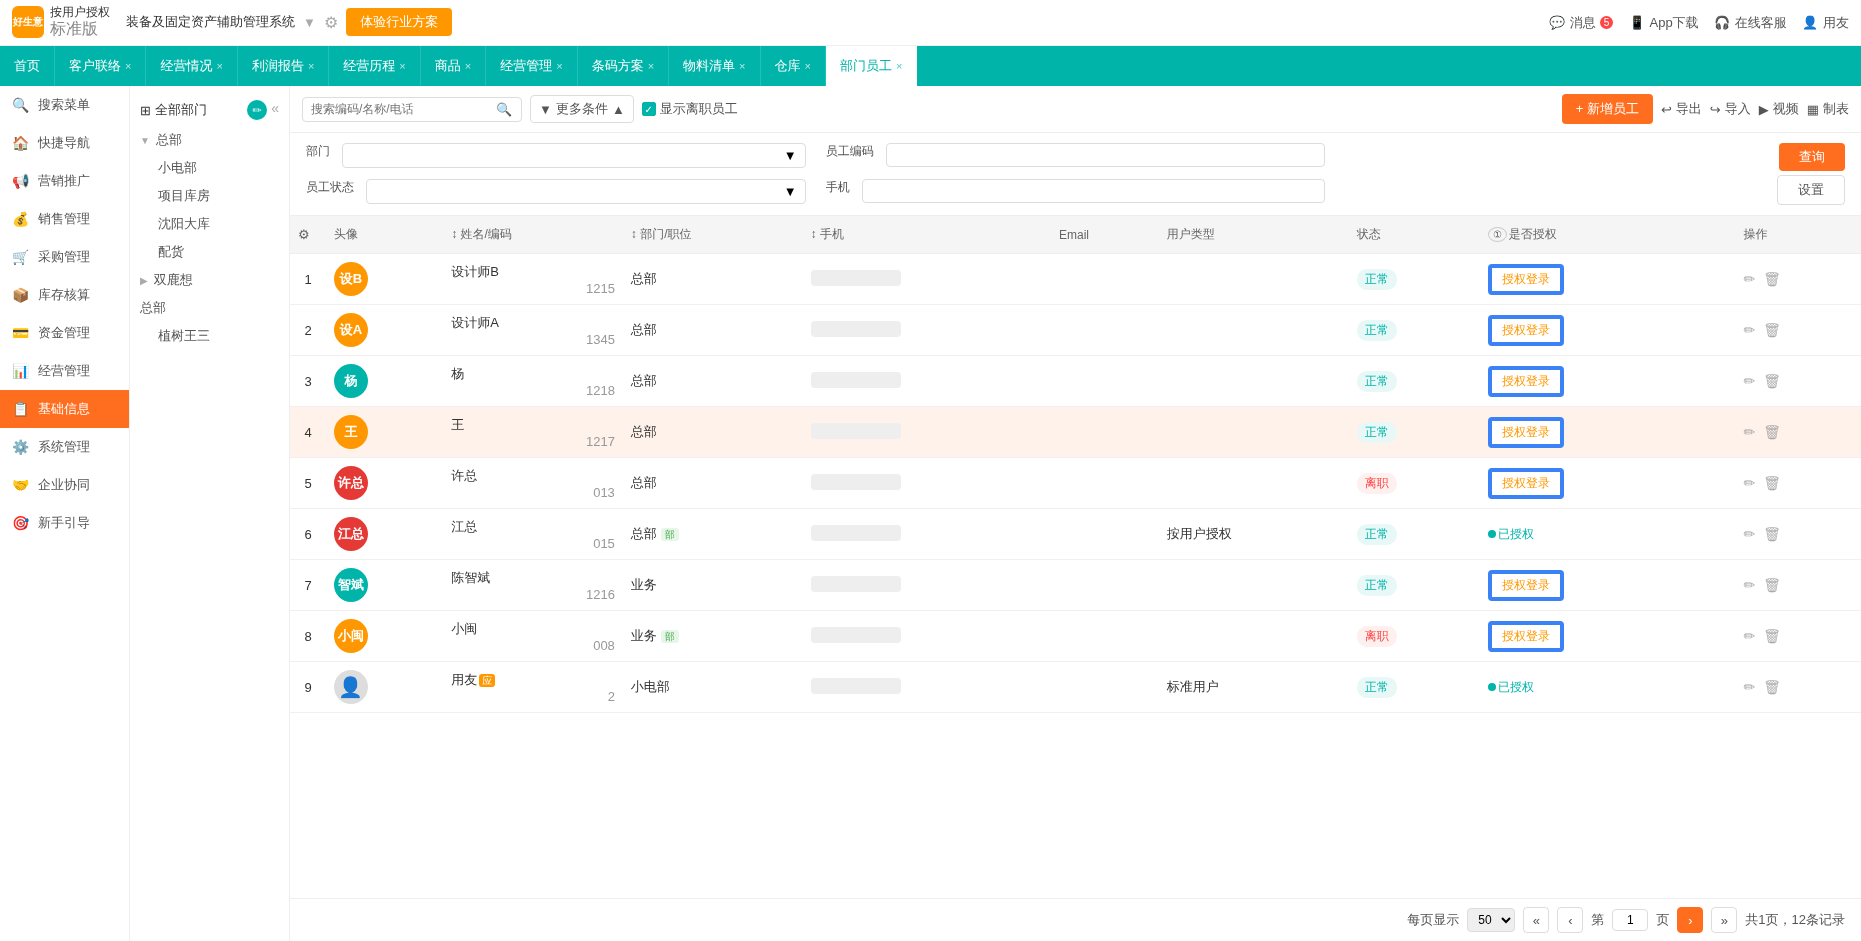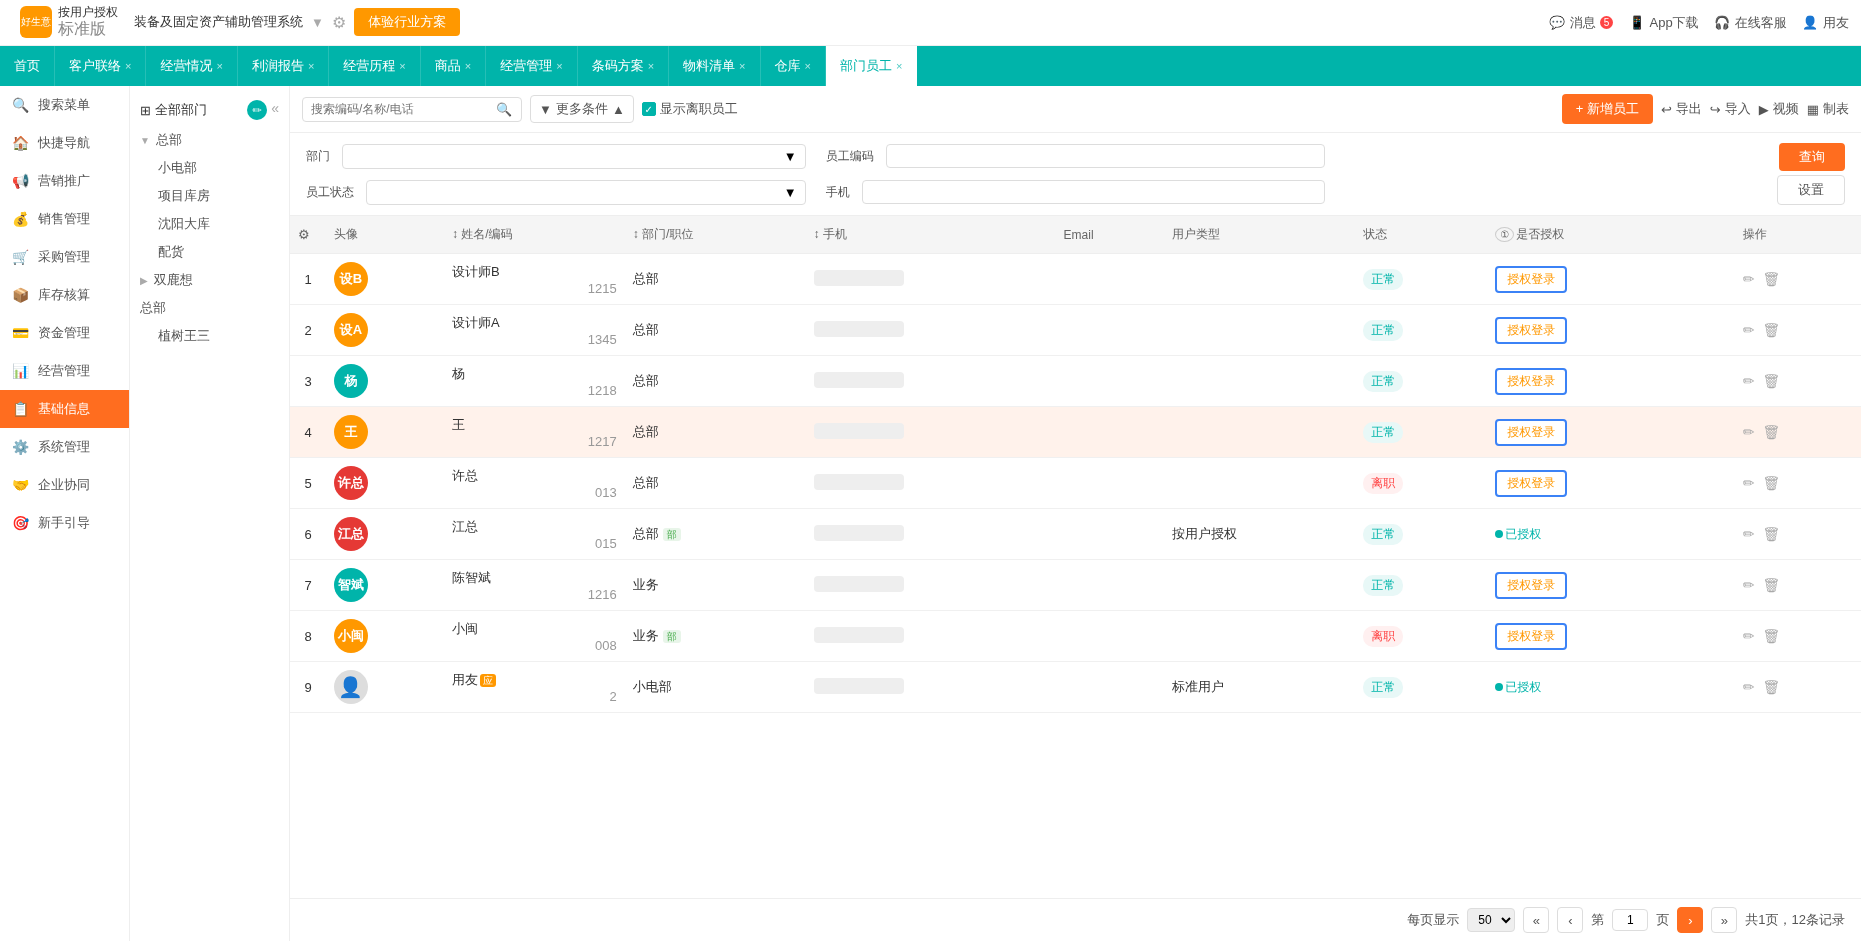--- a/index.html
+++ b/index.html
@@ -2,21 +2,21 @@
 <html><head>
   <meta charset="utf-8">
   <style>
     * { box-sizing: border-box; margin: 0; padding: 0; font-family: 'Microsoft YaHei', Arial, sans-serif; font-size: 13px; }
     body { background: #f5f5f5; display: flex; flex-direction: column; height: 100vh; overflow: hidden; }
 
     
     .top-bar { background: #fff; height: 46px; display: flex; align-items: center; padding: 0 12px; border-bottom: 1px solid #eee; justify-content: space-between; }
     .top-bar-left { display: flex; align-items: center; gap: 8px; }
     .logo-area { display: flex; align-items: center; gap: 6px; }
-    .logo-icon { width: 32px; height: 32px; background: #ff9800; border-radius: 6px; display: flex; align-items: center; justify-content: center; color: white; font-size: 10px; font-weight: normal; margin-left: 8px; }
+    .logo-icon { width: 32px; height: 32px; background: #ff9800; border-radius: 6px; display: flex; align-items: center; justify-content: center; color: white; font-size: 10px; font-weight: bold; }
     .logo-text { font-size: 12px; color: #333; line-height: 1.2; }
     .logo-badge { font-size: 16px; color: #888; }
     .sys-title { font-size: 13px; color: #333; margin-left: 8px; }
     .top-bar-actions { display: flex; align-items: center; gap: 16px; }
     .top-action { display: flex; align-items: center; gap: 4px; color: #555; font-size: 12px; cursor: pointer; }
     .top-action .badge { background: #f44; color: white; border-radius: 8px; padding: 1px 4px; font-size: 10px; }
     .try-btn { background: #ff9800; color: white; border: none; padding: 5px 14px; border-radius: 4px; cursor: pointer; font-size: 13px; }
     .nav-tab-bar { background: #00b4aa; display: flex; align-items: stretch; height: 40px; overflow: hidden; }
     .nav-tab { display: flex; align-items: center; padding: 0 14px; color: white; font-size: 13px; cursor: pointer; white-space: nowrap; border-right: 1px solid rgba(255,255,255,0.15); gap: 4px; }
     .nav-tab.active { background: #fff; color: #00b4aa; }
@@ -60,21 +60,21 @@
     .filter-btn { display: flex; align-items: center; gap: 4px; color: #555; font-size: 12px; cursor: pointer; padding: 4px 8px; border: 1px solid #ddd; border-radius: 4px; background: #fff; }
     .show-resigned { display: flex; align-items: center; gap: 4px; font-size: 12px; color: #555; cursor: pointer; }
     .checkbox-sq { width: 14px; height: 14px; border: 1px solid #00b4aa; border-radius: 2px; background: #00b4aa; display: flex; align-items: center; justify-content: center; color: white; font-size: 10px; }
     .toolbar-right { margin-left: auto; display: flex; align-items: center; gap: 8px; }
     .btn-add { background: #ff6d1f; color: white; border: none; padding: 6px 14px; border-radius: 4px; cursor: pointer; font-size: 13px; display: flex; align-items: center; gap: 4px; }
     .btn-export { display: flex; align-items: center; gap: 4px; color: #555; font-size: 12px; cursor: pointer; }
     .btn-view { display: flex; align-items: center; gap: 4px; color: #555; font-size: 12px; cursor: pointer; }
 
     
     .filter-area { background: #fff; padding: 10px 16px; border-bottom: 1px solid #eee; display: grid; grid-template-columns: 1fr 1fr 1fr; gap: 10px 20px; }
-    .filter-row { display: flex; align-items: center; gap: 12px; }
+    .filter-row { display: flex; align-items: flex-start; gap: 12px; }
     .filter-label { font-size: 12px; color: #555; white-space: nowrap; }
     .filter-select { flex: 1; border: 1px solid #ddd; border-radius: 4px; padding: 4px 8px; font-size: 12px; background: #fff; display: flex; align-items: center; justify-content: space-between; min-width: 140px; }
     .filter-input { flex: 1; border: 1px solid #ddd; border-radius: 4px; padding: 4px 8px; font-size: 12px; outline: none; min-width: 140px; }
     .filter-actions { display: flex; flex-direction: column; gap: 4px; align-items: flex-end; justify-content: center; grid-row: 1 / 3; grid-column: 3; }
     .btn-query { background: #ff6d1f; color: white; border: none; padding: 5px 20px; border-radius: 4px; cursor: pointer; font-size: 13px; }
     .btn-set { background: #fff; color: #555; border: 1px solid #ddd; padding: 5px 20px; border-radius: 4px; cursor: pointer; font-size: 13px; }
 
     
     .data-table { flex: 1; overflow-y: auto; background: #fff; }
     table { width: 100%; border-collapse: collapse; }
@@ -85,21 +85,21 @@
     tbody td { padding: 8px 8px; font-size: 13px; color: #333; vertical-align: middle; }
     tbody td.center { text-align: center; }
     .avatar { width: 34px; height: 34px; border-radius: 50%; display: flex; align-items: center; justify-content: center; color: white; font-size: 13px; font-weight: bold; }
     .avatar.gray { background: #bbb; }
     .name-code { display: flex; flex-direction: column; }
     .name-code .name { font-size: 13px; color: #333; }
     .name-code .code { font-size: 13px; color: #999; text-align: right; }
     .status-badge { display: inline-block; padding: 2px 8px; border-radius: 10px; font-size: 12px; }
     .status-normal { background: #e8f8f7; color: #00b4aa; }
     .status-resigned { background: #fff0f0; color: #f44; }
-    .auth-btn { border: 2px solid #3b82f6; color: #ff9800; background: #fff; padding: 3px 10px; border-radius: 4px; cursor: pointer; font-size: 12px; }
+    .auth-btn { border: 4px solid #3b82f6; color: #ff9800; background: #fff; padding: 3px 10px; border-radius: 4px; cursor: pointer; font-size: 12px; }
     .auth-done { color: #00b4aa; font-size: 12px; display: flex; align-items: center; gap: 2px; }
     .auth-dot { width: 8px; height: 8px; border-radius: 50%; background: #00b4aa; display: inline-block; }
     .op-btns { display: flex; gap: 8px; align-items: center; }
     .op-btn { color: #aaa; cursor: pointer; font-size: 14px; }
     .dept-badge { background: #e8f5e9; color: #4caf50; font-size: 10px; padding: 1px 4px; border-radius: 3px; margin-left: 4px; }
     .phone-blur { background: #eee; border-radius: 4px; width: 90px; height: 16px; display: inline-block; }
 
     
     .pagination { display: flex; align-items: center; justify-content: flex-end; padding: 8px 16px; background: #fff; border-top: 1px solid #eee; gap: 8px; font-size: 12px; color: #555; }
     .pagination select { border: 1px solid #ddd; border-radius: 4px; padding: 3px 6px; font-size: 12px; }

